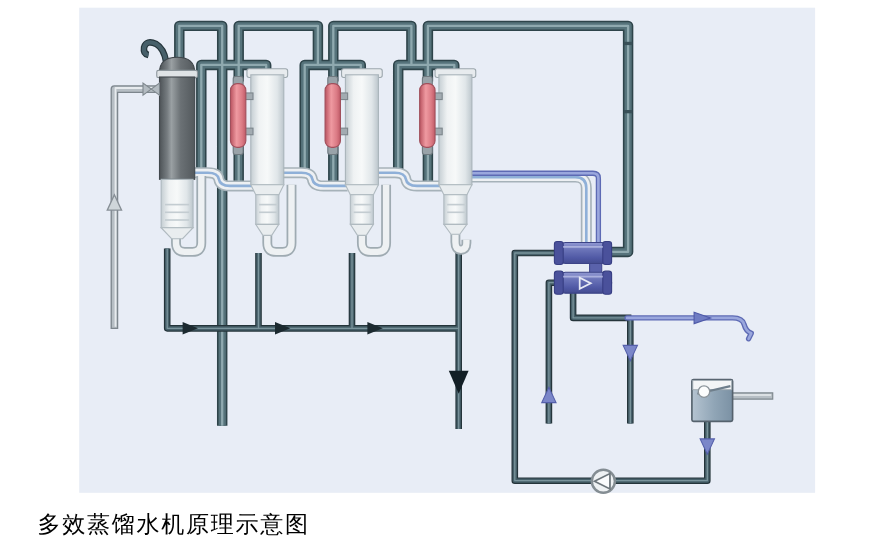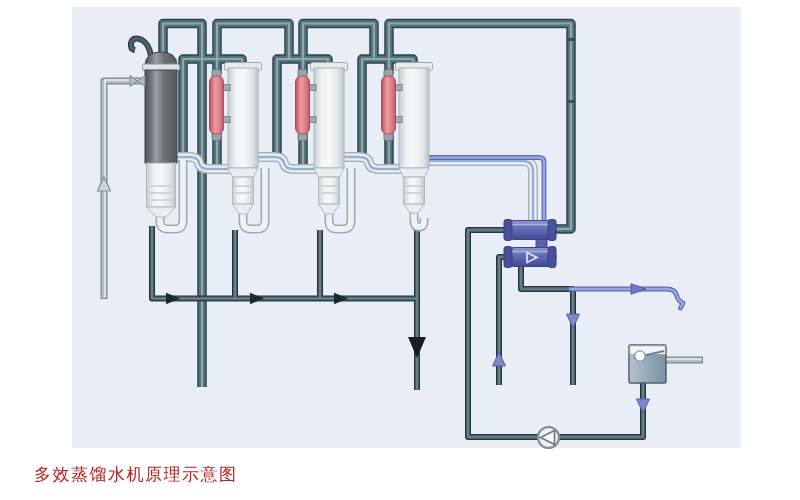--- a/index.html
+++ b/index.html
@@ -1,19 +1,19 @@
 <!DOCTYPE html>
 <html><head>
 <meta charset="utf-8">
 <style>
   html,body{margin:0;padding:0;background:#ffffff;}
   body{width:800px;height:500px;position:relative;font-family:"Liberation Sans",sans-serif;overflow:hidden;}
   #stage{position:absolute;left:0;top:0;width:800px;height:500px;}
-  #caption{position:absolute;left:34px;top:463px;font-size:17px;font-weight:500;
-    letter-spacing:1.5px;color:#b91c1c;font-family:"Liberation Sans",sans-serif;}
+  #caption{position:absolute;left:34px;top:463px;font-size:21px;font-weight:500;
+    letter-spacing:1.5px;color:#000000;font-family:"Liberation Sans",sans-serif;}
   svg{display:block}
   
   .dm-o{stroke:#2e444a;stroke-width:9.5;fill:none;stroke-linejoin:round}
   .dm-b{stroke:#56737b;stroke-width:6.6;fill:none;stroke-linejoin:round}
   .dm-c{stroke:#8fa9af;stroke-width:2.1;fill:none;stroke-linejoin:round}
   
   .dt-o{stroke:#24343a;stroke-width:6;fill:none;stroke-linejoin:round}
   .dt-b{stroke:#47606a;stroke-width:3.9;fill:none;stroke-linejoin:round}
   .dt-c{stroke:#7a949c;stroke-width:1.2;fill:none;stroke-linejoin:round}
   

